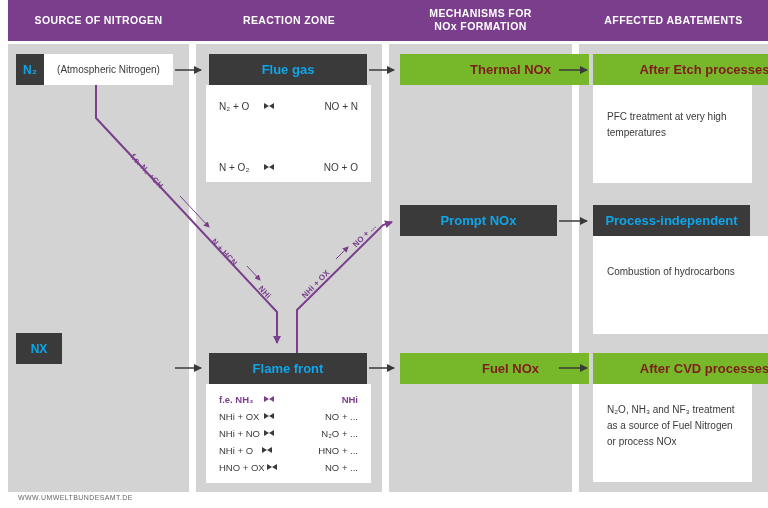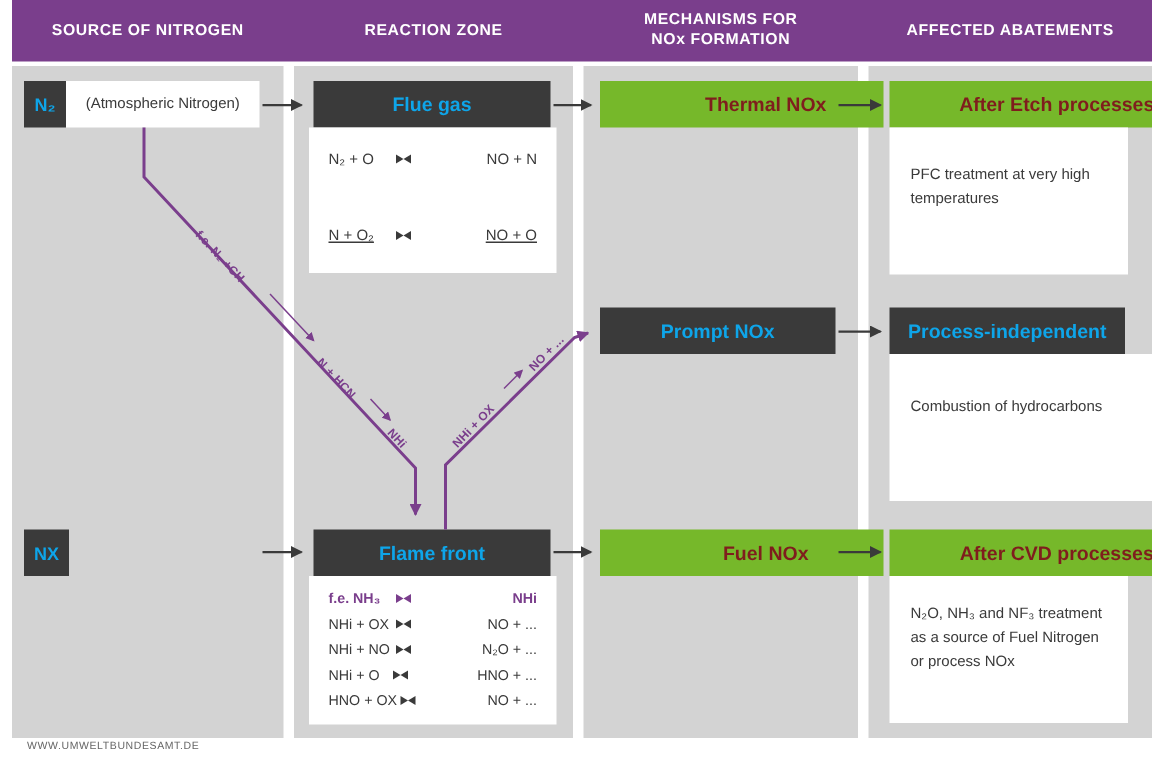--- a/index.html
+++ b/index.html
@@ -68,38 +68,38 @@
   <div class="abs darkbox title13" style="left:209px;top:54px;width:158px;height:31px;">Flue gas</div>
   <div class="abs greenbox" style="left:400px;top:54px;width:157px;height:31px;">Thermal NOx</div>
   <div class="abs greenbox" style="left:593px;top:54px;width:159px;height:31px;">After Etch processes</div>
 
   <div class="abs whitebox" style="left:206px;top:85px;width:165px;height:97px;">
     <div class="rx-row" style="margin-top:16px;">
       <span class="rx-left">N₂ + O</span>
       <span class="darrow"></span>
       <span class="rx-right">NO + N</span>
     </div>
-    <div class="rx-row" style="margin-top:40px;text-decoration:underline;">
+    <div class="rx-row" style="margin-top:50px;">
       <span class="rx-left">N + O₂</span>
       <span class="darrow"></span>
       <span class="rx-right">NO + O</span>
     </div>
   </div>
 
   <div class="abs whitebox" style="left:593px;top:85px;width:159px;height:98px;">
     <div class="bodytext" style="padding-top:24px;">PFC treatment at very high temperatures</div>
   </div>
 
   <div class="abs darkbox title13" style="left:400px;top:205px;width:157px;height:31px;">Prompt NOx</div>
   <div class="abs darkbox title13" style="left:593px;top:205px;width:157px;height:31px;">Process-independent</div>
   <div class="abs whitebox" style="left:593px;top:236px;width:188px;height:98px;">
     <div class="bodytext" style="padding-top:28px;">Combustion of hydrocarbons</div>
   </div>
 
-  <div class="abs darkbox tag" style="left:16px;top:353px;width:30px;height:31px;">NX</div>
+  <div class="abs darkbox tag" style="left:16px;top:333px;width:46px;height:31px;">NX</div>
   <div class="abs greenbox" style="left:400px;top:353px;width:157px;height:31px;">Fuel NOx</div>
   <div class="abs darkbox title13" style="left:209px;top:353px;width:158px;height:31px;">Flame front</div>
   <div class="abs greenbox" style="left:593px;top:353px;width:159px;height:31px;">After CVD processes</div>
 
   <div class="abs whitebox flame-rows" style="left:206px;top:384px;width:165px;height:99px;padding-top:7px;box-sizing:border-box;">
     <div class="rx-row purple">
       <span class="rx-left">f.e. NH₃</span>
       <span class="darrow"></span>
       <span class="rx-right">NHi</span>
     </div>

